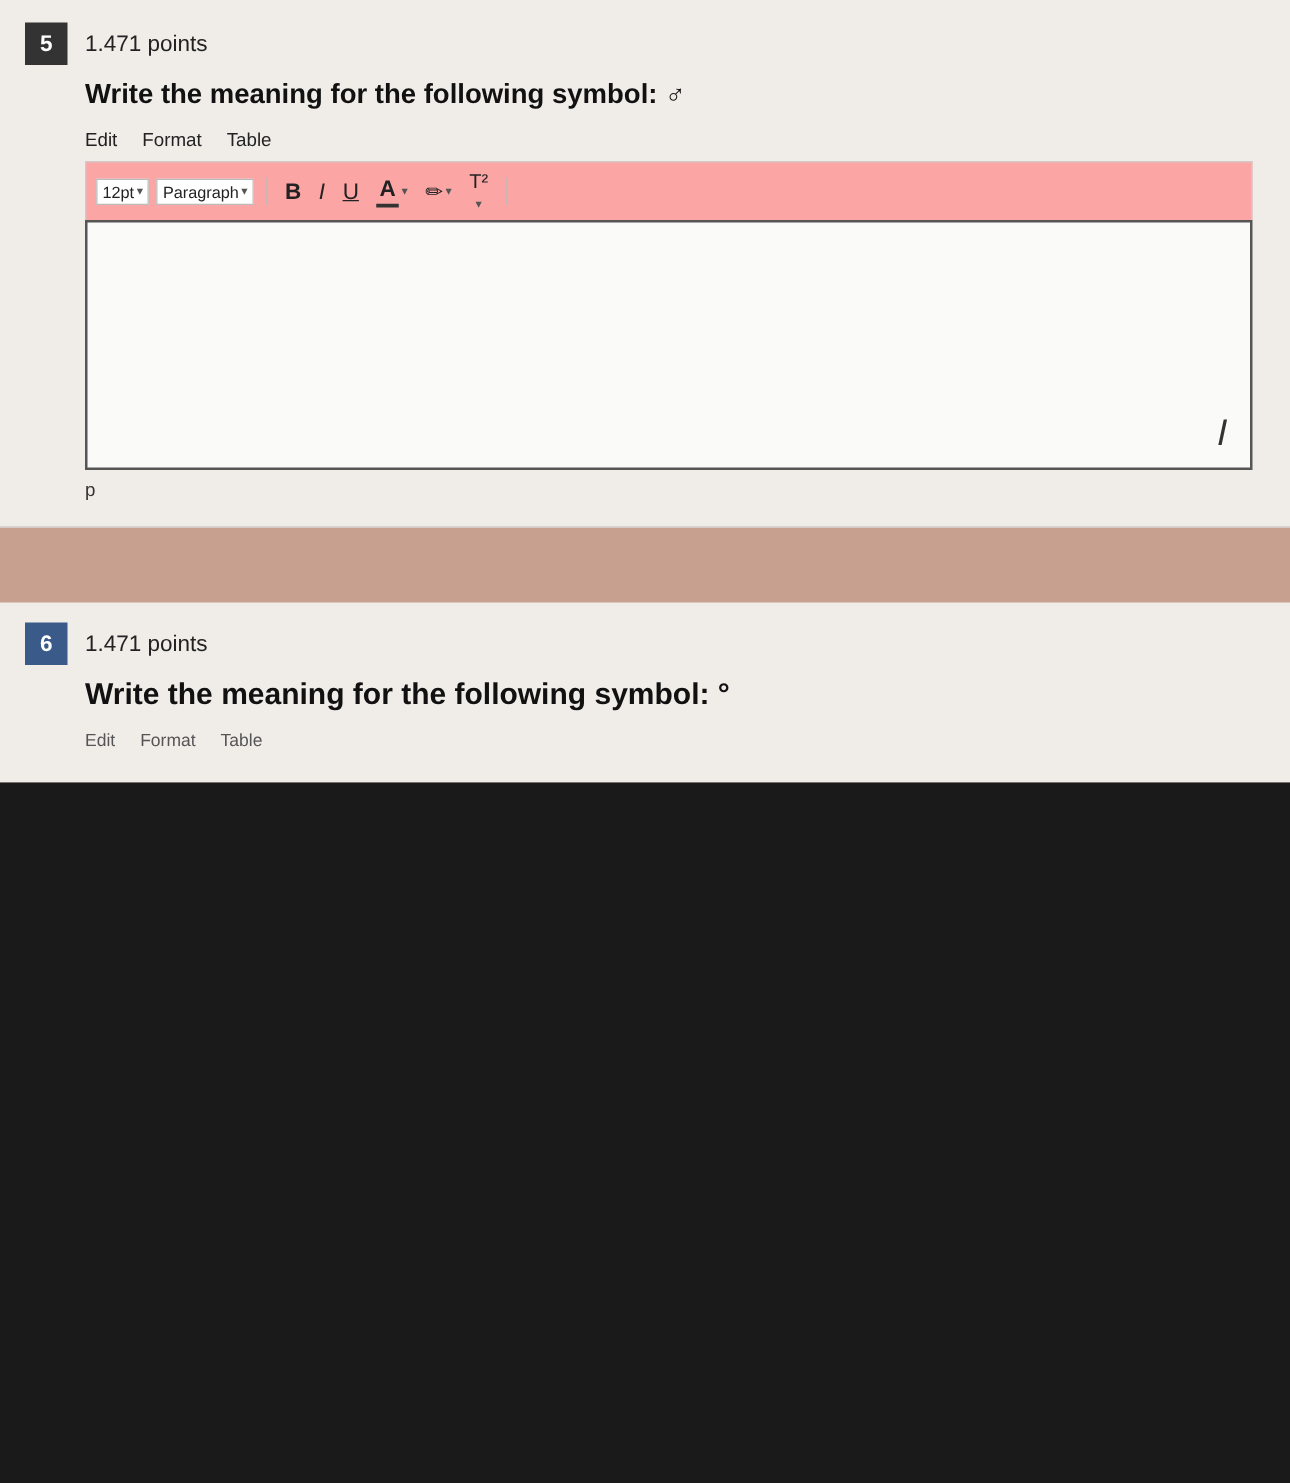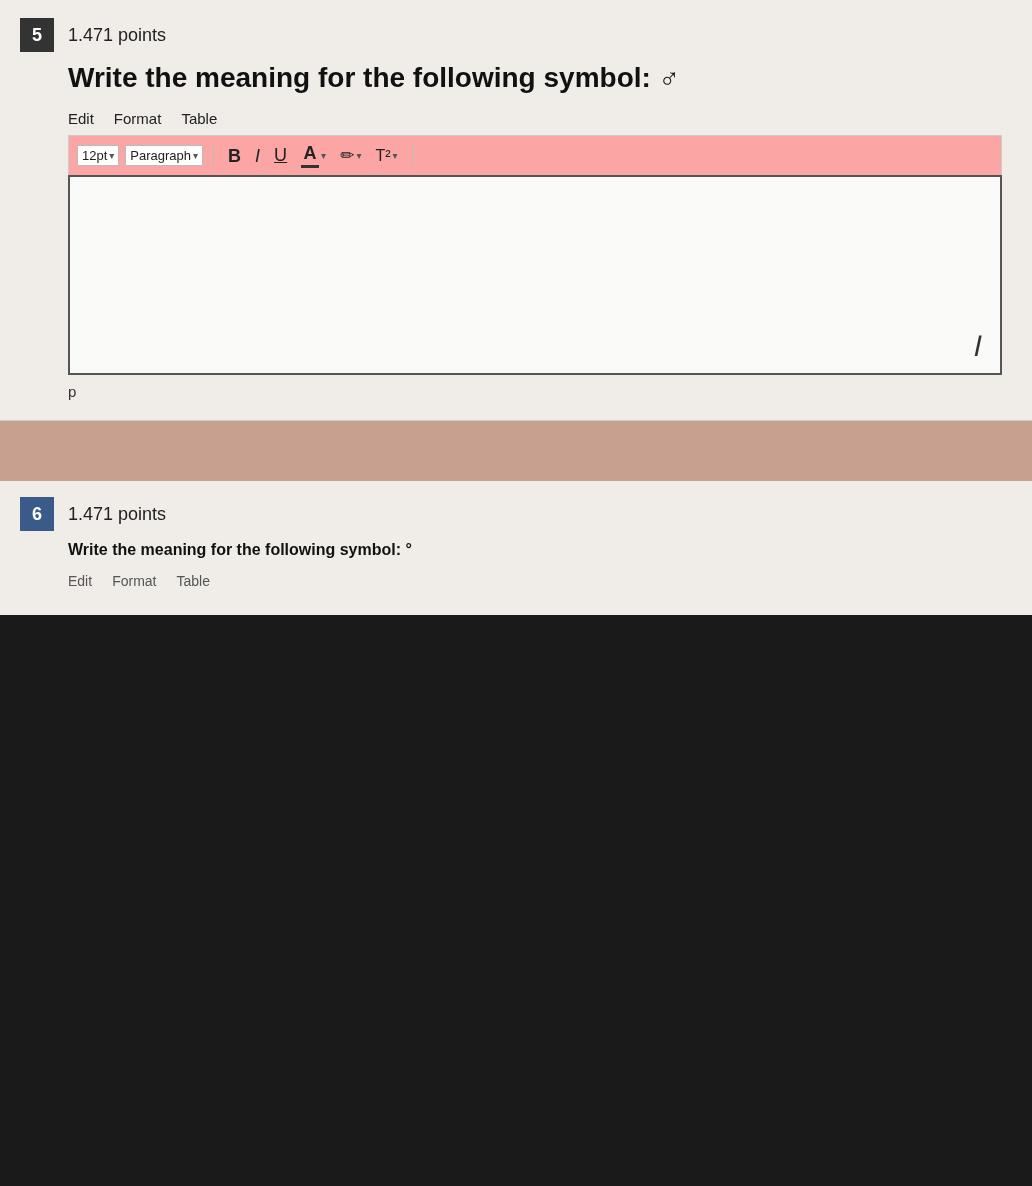--- a/index.html
+++ b/index.html
@@ -49,21 +49,21 @@
       flex-shrink: 0;
     }
 
     .question-points {
       font-size: 18px;
       color: #222;
       font-weight: normal;
     }
 
     .question-text {
-      font-size: 28px;
+      font-size: 22px;
       font-weight: bold;
       color: #111;
       margin-bottom: 16px;
       padding-left: 48px;
     }
 
     
     .editor-area {
       padding-left: 48px;
       padding-right: 10px;
@@ -177,20 +177,21 @@
     .toolbar-superscript {
       font-size: 16px;
       cursor: pointer;
       color: #222;
       background: none;
       border: none;
       padding: 2px 4px;
       display: flex;
       align-items: center;
       gap: 2px;
+      flex-direction: column;
     }
 
     
     .text-editor-box {
       border: 2px solid #555;
       background: #fafaf8;
       min-height: 200px;
       width: 100%;
       position: relative;
       cursor: text;
@@ -244,21 +245,21 @@
       margin-right: 14px;
       flex-shrink: 0;
     }
 
     .question-points-6 {
       font-size: 18px;
       color: #222;
     }
 
     .question-text-6 {
-      font-size: 16px;
+      font-size: 24px;
       font-weight: bold;
       color: #111;
       margin-bottom: 14px;
       padding-left: 48px;
     }
 
     .editor-menu-bar-6 {
       display: flex;
       gap: 20px;
       padding-left: 48px;

